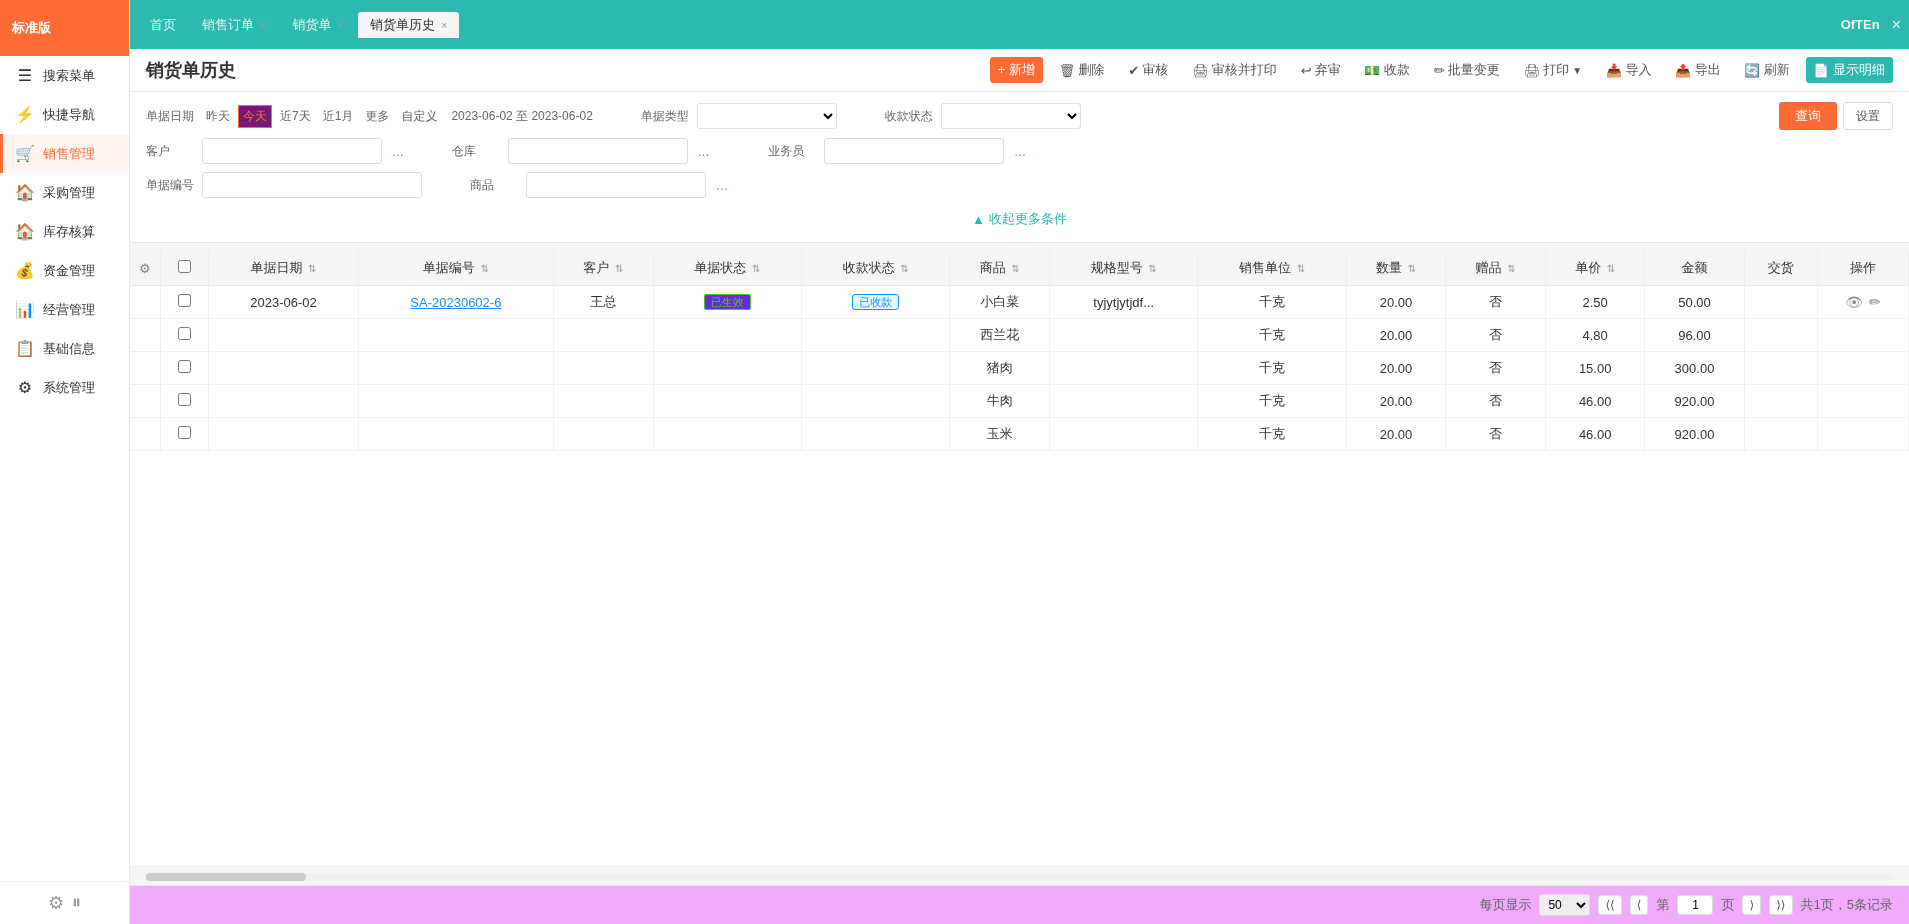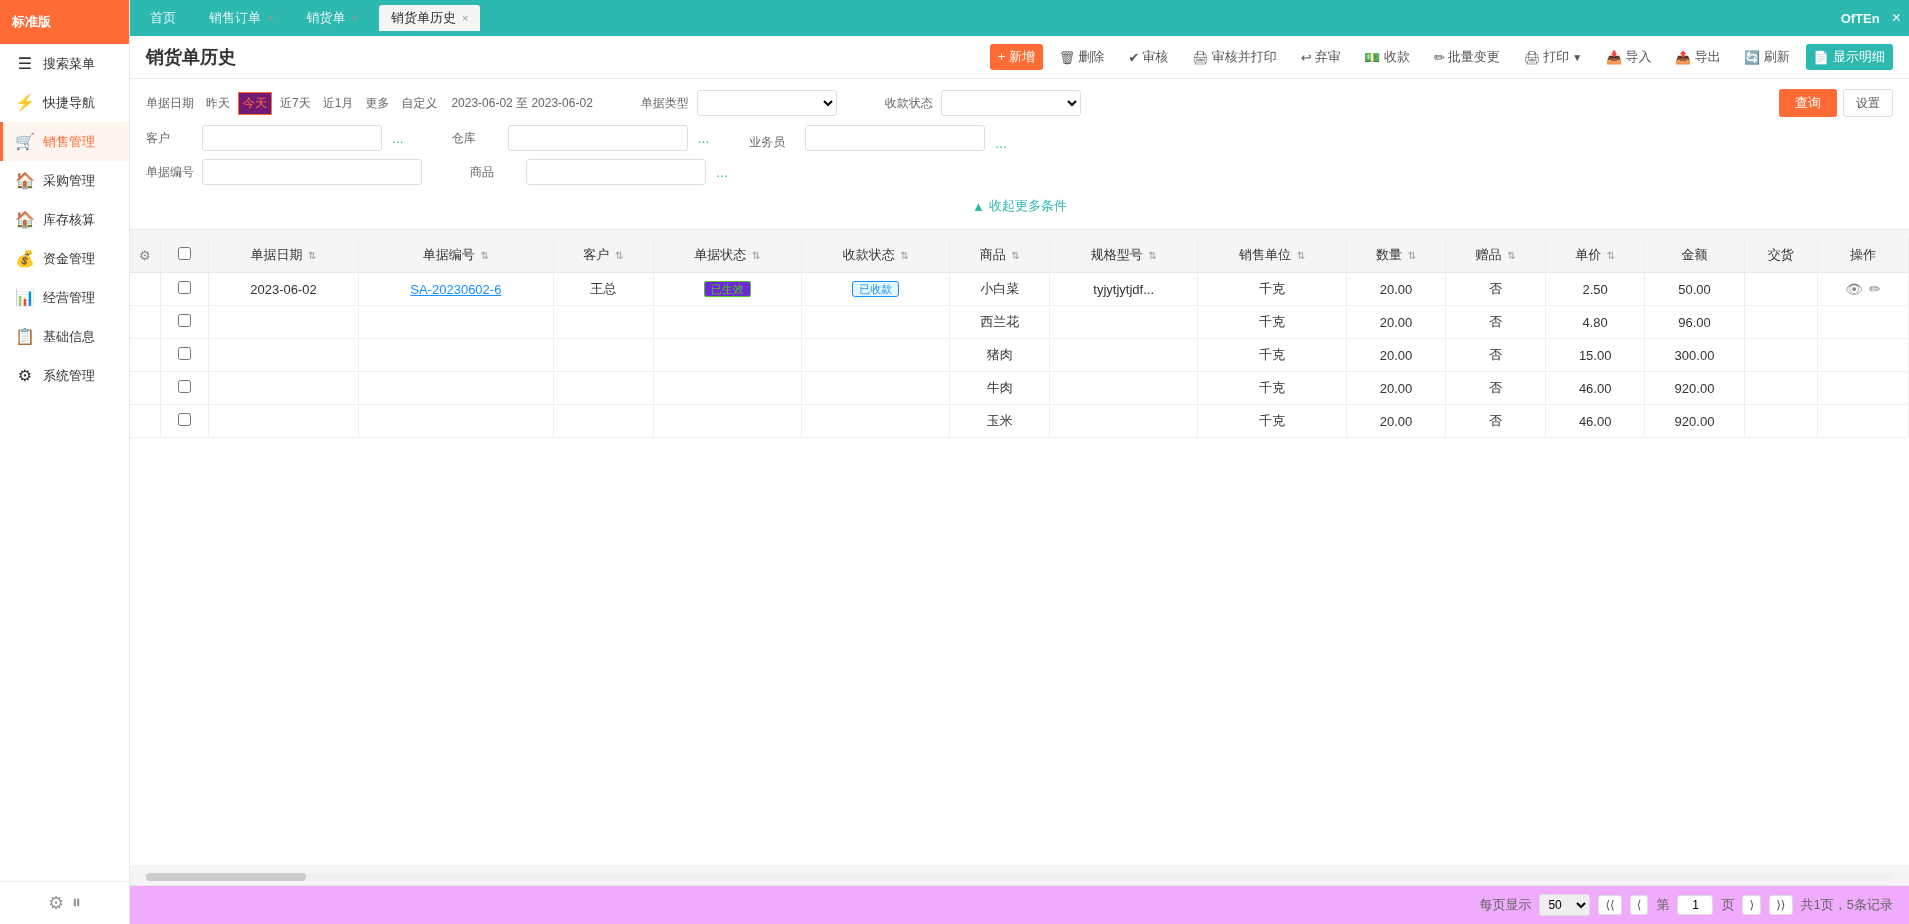--- a/index.html
+++ b/index.html
@@ -13,21 +13,21 @@
       display: flex;
       flex-direction: column;
       flex-shrink: 0;
     }
     .sidebar-logo {
       background: #ff6b35;
       color: #fff;
       padding: 8px 12px;
       font-size: 14px;
       font-weight: bold;
-      height: 44px;
+      height: 56px;
       display: flex;
       align-items: center;
       text-align: center;
     }
     .sidebar-item {
       display: flex;
       align-items: center;
       padding: 10px 12px;
       cursor: pointer;
       color: #333;
@@ -54,25 +54,25 @@
     .main {
       flex: 1;
       display: flex;
       flex-direction: column;
       overflow: hidden;
     }
 
     
     .topbar {
       background: #2db8b0;
-      height: 36px;
+      height: 49px;
       display: flex;
       align-items: center;
       padding: 0 8px;
-      gap: 9px;
+      gap: 2px;
       flex-shrink: 0;
     }
     .tab {
       padding: 4px 12px;
       color: rgba(255,255,255,0.85);
       cursor: pointer;
       border-radius: 3px 3px 0 0;
       font-size: 13px;
       display: flex;
       align-items: center;
@@ -537,21 +537,21 @@
           <input class="filter-input" style="width: 180px;">
           <span class="filter-dots">...</span>
         </div>
 
         <div class="filter-group-item" style="margin-left:32px;">
           <span class="filter-label">仓库</span>
           <input class="filter-input" style="width: 180px;">
           <span class="filter-dots">...</span>
         </div>
 
-        <div class="filter-group-item" style="margin-left:24px;align-items:flex-end;">
+        <div class="filter-group-item" style="margin-left:43px;">
           <span class="filter-label">业务员</span>
           <input class="filter-input" style="width: 180px;">
           <span class="filter-dots">...</span>
         </div>
       </div>
       <div class="filter-row">
 
         <div class="filter-group-item">
           <span class="filter-label">单据编号</span>
           <input class="filter-input" style="width: 220px;">

